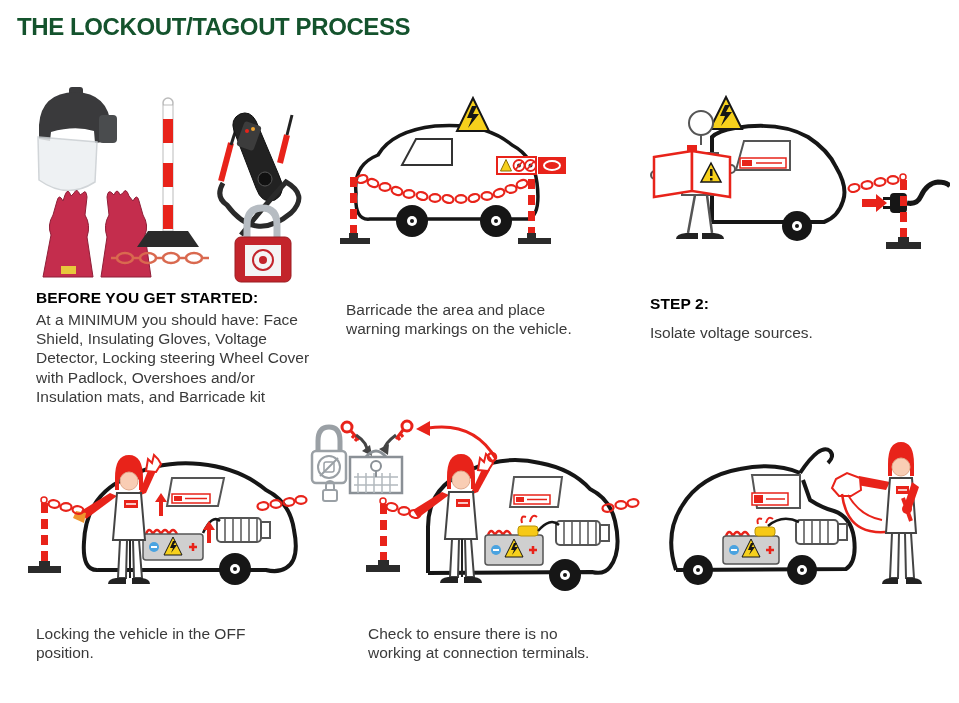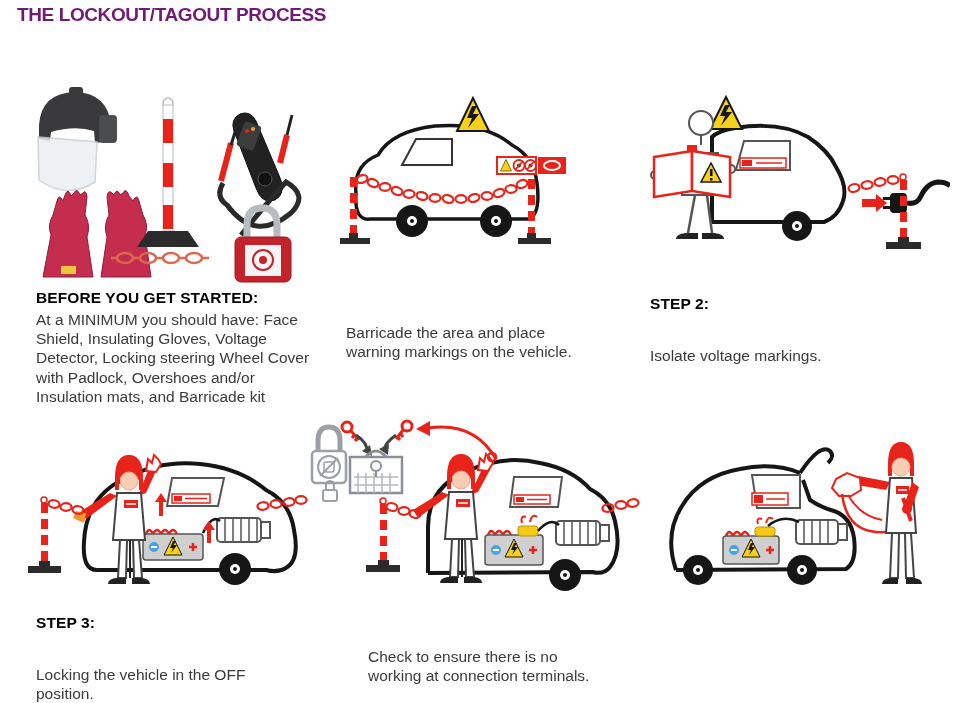--- a/index.html
+++ b/index.html
@@ -1,24 +1,24 @@
 <!DOCTYPE html>
 <html><head>
 <meta charset="utf-8">
 <style>
   html,body{margin:0;padding:0;background:#fff;}
   #page{position:relative;width:959px;height:703px;background:#ffffff;overflow:hidden;
         font-family:"Liberation Sans",sans-serif;}
-  .title{position:absolute;left:17px;top:4px;font-size:19px;font-weight:800;
-         letter-spacing:-0.4px;color:#701a75;}
+  .title{position:absolute;left:17px;top:13px;font-size:24px;font-weight:800;
+         letter-spacing:-0.4px;color:#14532d;}
   .illus{position:absolute;}
   .illus svg{width:100%;height:100%;display:block;}
   .caption{position:absolute;}
   .caption .head{font-size:15.5px;font-weight:700;color:#000000;letter-spacing:0.1px;}
-  .caption .body{font-size:15.5px;color:#3a3a3a;line-height:1.24;margin-top:33px;}
+  .caption .body{font-size:15.5px;color:#3a3a3a;line-height:1.24;margin-top:10px;}
   .caption.first .body{margin-top:3px;}
   #i1{left:25px;top:85px;width:280px;height:200px;}
   #i2{left:340px;top:95px;width:230px;height:160px;}
   #i3{left:640px;top:95px;width:310px;height:165px;}
   #i4{left:20px;top:438px;width:290px;height:165px;}
   #i5{left:310px;top:415px;width:330px;height:190px;}
   #i6{left:660px;top:438px;width:290px;height:165px;}
   #c1{left:36px;top:289px;width:288px;}
   #c2{left:346px;top:290px;width:235px;}
   #c3{left:650px;top:295px;width:245px;}
@@ -432,24 +432,23 @@
 
   <div class="caption first" id="c1">
     <div class="head">BEFORE YOU GET STARTED:</div>
     <div class="body">At a MINIMUM you should have: Face Shield, Insulating Gloves, Voltage Detector, Locking steering Wheel Cover with Padlock, Overshoes and/or Insulation mats, and Barricade kit</div>
   </div>
   <div class="caption" id="c2">
     <div class="body">Barricade the area and place warning markings on the vehicle.</div>
   </div>
   <div class="caption" id="c3">
     <div class="head">STEP 2:</div>
-    <div class="body">Isolate voltage markings.</div>
+    <div class="body">Isolate voltage sources.</div>
   </div>
   <div class="caption" id="c4">
-    <div class="head">STEP 3:</div>
     <div class="body">Locking the vehicle in the OFF position.</div>
   </div>
   <div class="caption" id="c5">
     <div class="body">Check to ensure there is no working at connection terminals.</div>
   </div>
   <div class="caption" id="c6">
   </div>
 
 </div>
 

